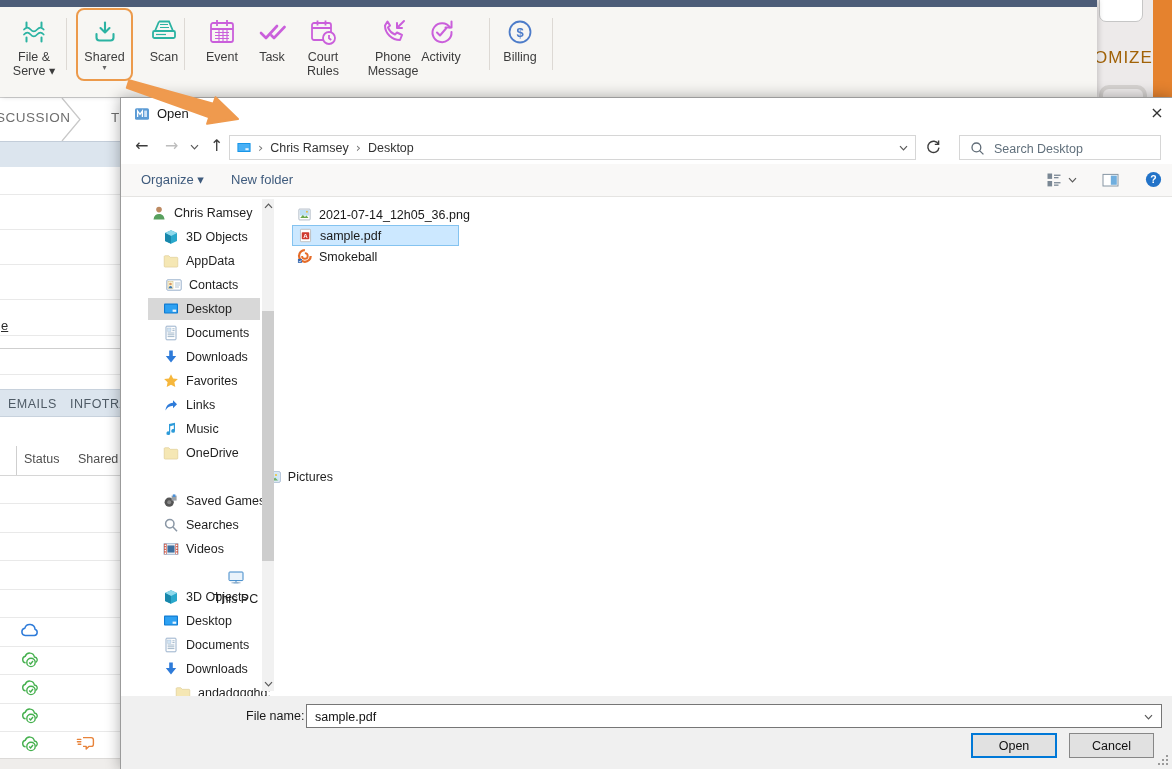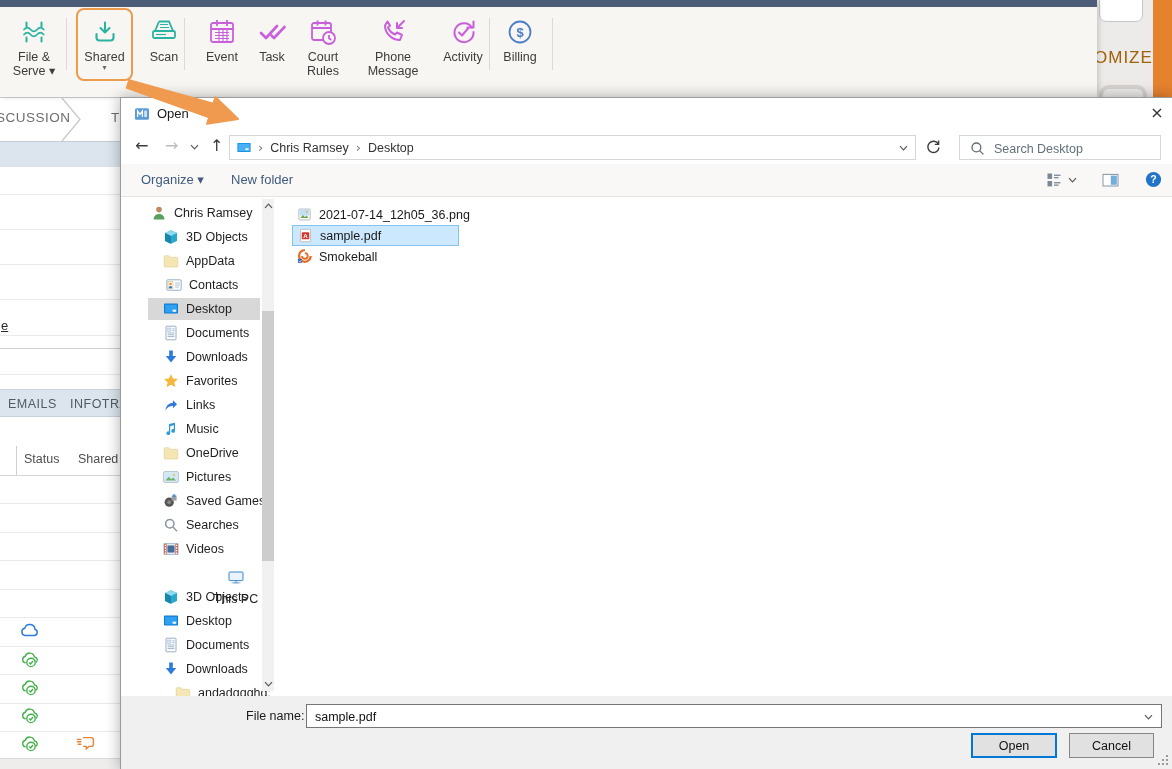--- a/index.html
+++ b/index.html
@@ -192,21 +192,21 @@
             <svg viewBox="0 0 28 28">
               <g fill="none" stroke="#ca5fdb" stroke-width="2" stroke-linejoin="round" stroke-linecap="round">
                 <path d="M6 7.5c0 8 7 14.5 15 14.5l2-5-5-2.5-2 2c-3.5-1.5-5.5-3.5-7-7l2-2L8.5 3.5 6 7.5z"></path>
                 <path d="M25 3l-7 7M18 5v5h5"></path>
               </g>
             </svg>
           </span>
         <span class="tlabel"><span>Phone</span><br>
         <span>Message</span></span>
       </div>
-      <div class="tbtn" style="left:434px;width:58px;">
+      <div class="tbtn" style="left:412px;width:58px;">
         <span class="ic ticon">
             <svg viewBox="0 0 28 28">
               <g fill="none" stroke="#ca5fdb" stroke-width="2" stroke-linecap="round" stroke-linejoin="round">
                 <path d="M23 9.5A9.5 9.5 0 1 0 24.5 14"></path>
                 <path d="M24.5 3.5v6h-6"></path>
                 <path d="M10 14.5l3 3 6-7"></path>
               </g>
             </svg>
           </span>
         <span class="tlabel">Activity</span>
@@ -513,21 +513,21 @@
           <span class="tl">Music</span>
         </div>
       <div class="ti l2" style="top:244px;">
           <span class="ic i16">
             <svg viewBox="0 0 16 16">
               <path d="M1.2 3.6c0-.5.4-.9.9-.9h3.6l1.6 1.6h6.6c.5 0 .9.4.9.9v8c0 .5-.4.9-.9.9H2.1c-.5 0-.9-.4-.9-.9z" fill="#f5e7b4" stroke="#dcca8e" stroke-width="0.6"></path>
             </svg>
           </span>
           <span class="tl">OneDrive</span>
         </div>
-      <div class="ti l2" style="top:268px;">
+      <div class="ti l2" style="top:268px;justify-content:flex-end;">
           <span class="ic i16">
             <svg viewBox="0 0 16 16">
               <rect x="0.8" y="2.8" width="14.4" height="10.4" rx="0.8" fill="#fff" stroke="#7d9cbe" stroke-width="0.8"></rect>
               <rect x="1.8" y="3.8" width="12.4" height="8.4" fill="#cfe8f7"></rect>
               <path d="M2.5 11.5l3.2-3.8 2.6 2.6 1.8-1.9 2.9 3.1z" fill="#74b06a"></path>
               <circle cx="11" cy="6" r="1.1" fill="#f0c23f"></circle>
             </svg>
           </span>
           <span class="tl">Pictures</span>
         </div>

